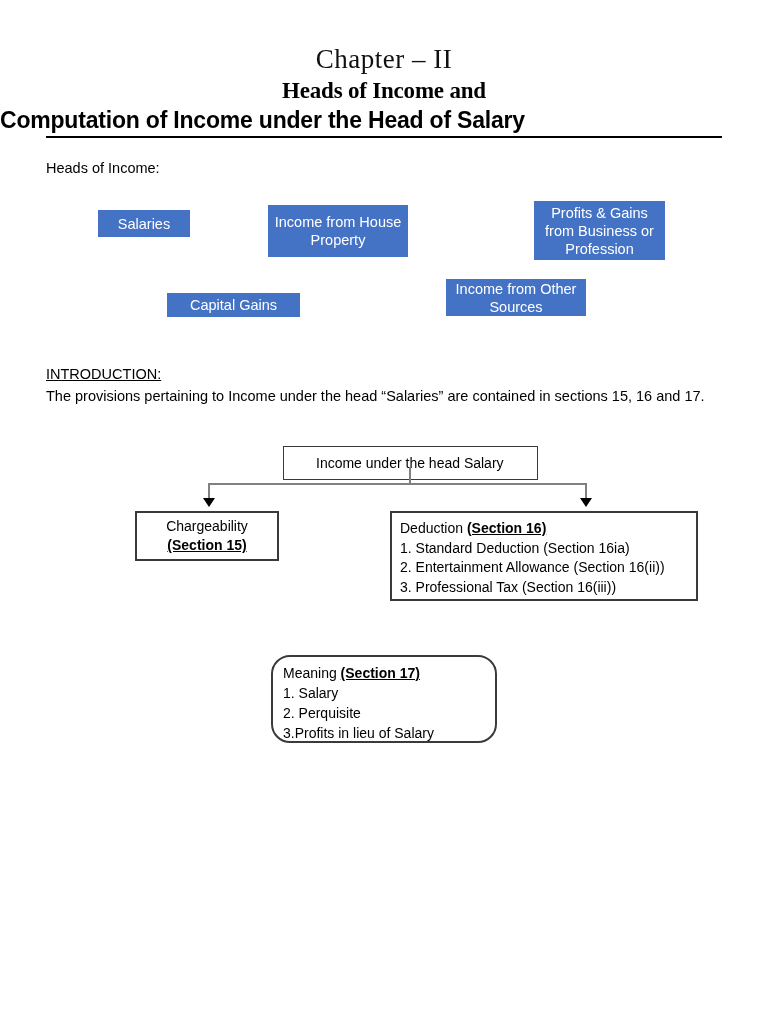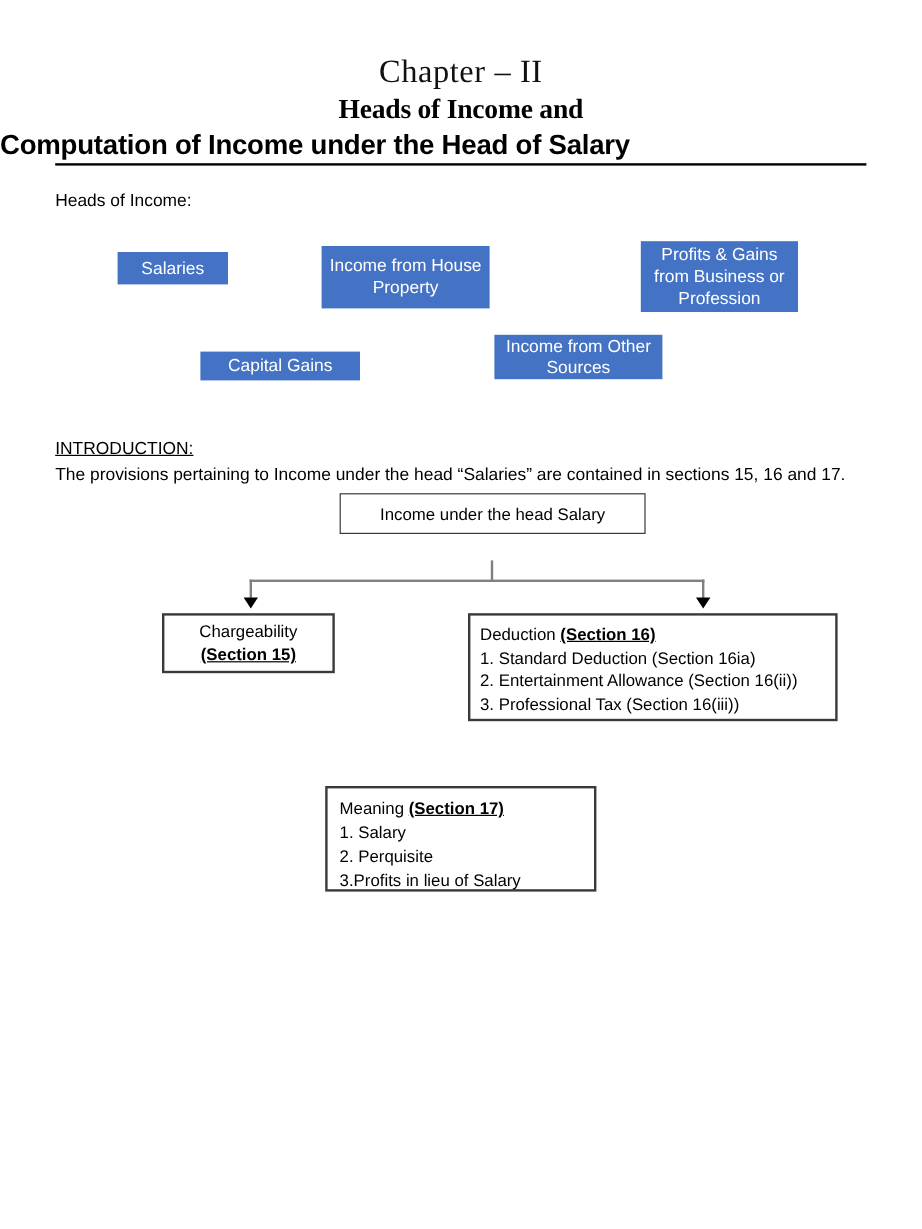--- a/index.html
+++ b/index.html
@@ -82,21 +82,21 @@
     display: flex;
     align-items: center;
     justify-content: center;
     box-sizing: border-box;
     padding: 2px 6px;
   }
   .bb-salaries       { left: 98px;  top: 210px; width: 92px;  height: 27px; }
   .bb-house          { left: 268px; top: 205px; width: 140px; height: 52px; }
   .bb-pgbp           { left: 534px; top: 201px; width: 131px; height: 59px; }
   .bb-capital        { left: 167px; top: 277px; width: 133px; height: 24px; margin-top: 16px; }
-  .bb-other          { left: 412px; top: 279px; width: 140px; height: 37px; }
+  .bb-other          { left: 446px; top: 279px; width: 140px; height: 37px; }
 
   
   .intro-heading {
     position: absolute;
     left: 46px;
     top: 366px;
     font-size: 14.5px;
     text-decoration: underline;
   }
   .intro-text {
@@ -110,38 +110,40 @@
 
   
   .flow-box {
     position: absolute;
     border: 2px solid #3a3a3a;
     background: #ffffff;
     box-sizing: border-box;
     font-size: 14px;
   }
   .fb-top {
-    left: 283px; top: 411px; width: 255px; height: 34px;
-    display: flex; align-items: center; justify-content: center;
+    left: 283px; top: 446px; width: 255px; height: 34px;
+    display: flex; align-items: center; 
     border-width: 1.5px;
+    padding-left: 32px;
   }
   .fb-charge {
     left: 135px; top: 511px; width: 144px; height: 50px;
     display: flex; flex-direction: column; align-items: center; justify-content: center;
     line-height: 19px;
   }
   .fb-deduction {
     left: 390px; top: 511px; width: 308px; height: 90px;
     padding: 6px 8px 4px 8px;
     line-height: 19.5px;
   }
   .fb-meaning {
     left: 271px; top: 655px; width: 226px; height: 88px;
     padding: 6px 8px 4px 10px;
     line-height: 20px;
+    border-radius: 19px;
   }
 
   .sect-strong {
     font-weight: bold;
     text-decoration: underline;
   }
 
   
   .conn {
     position: absolute;

